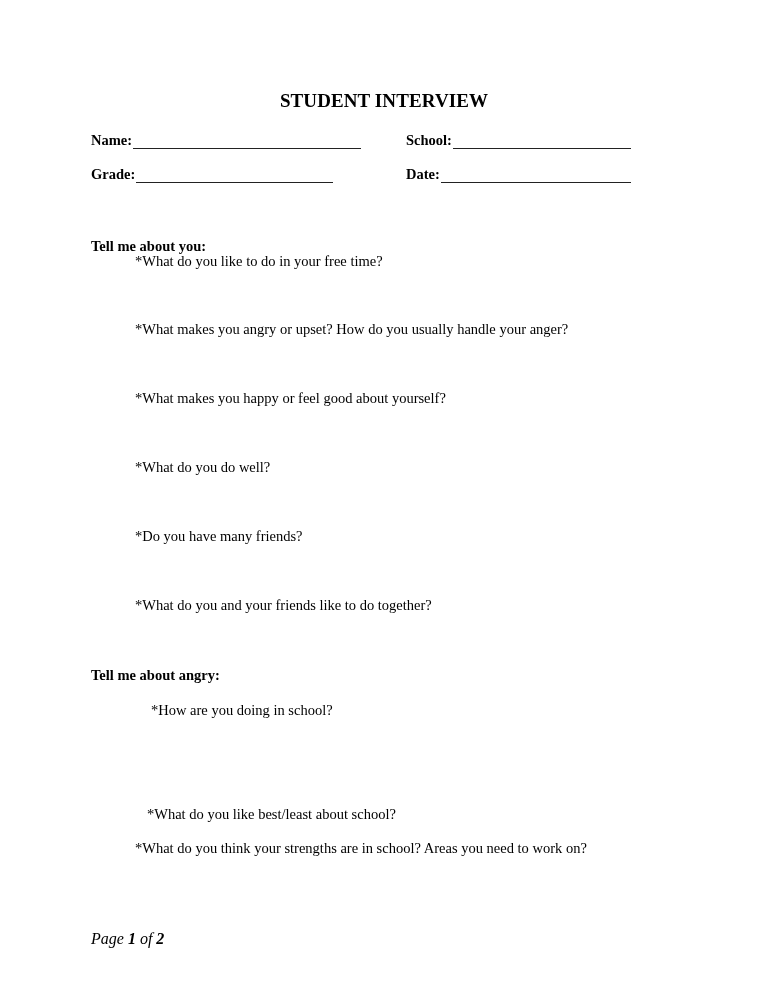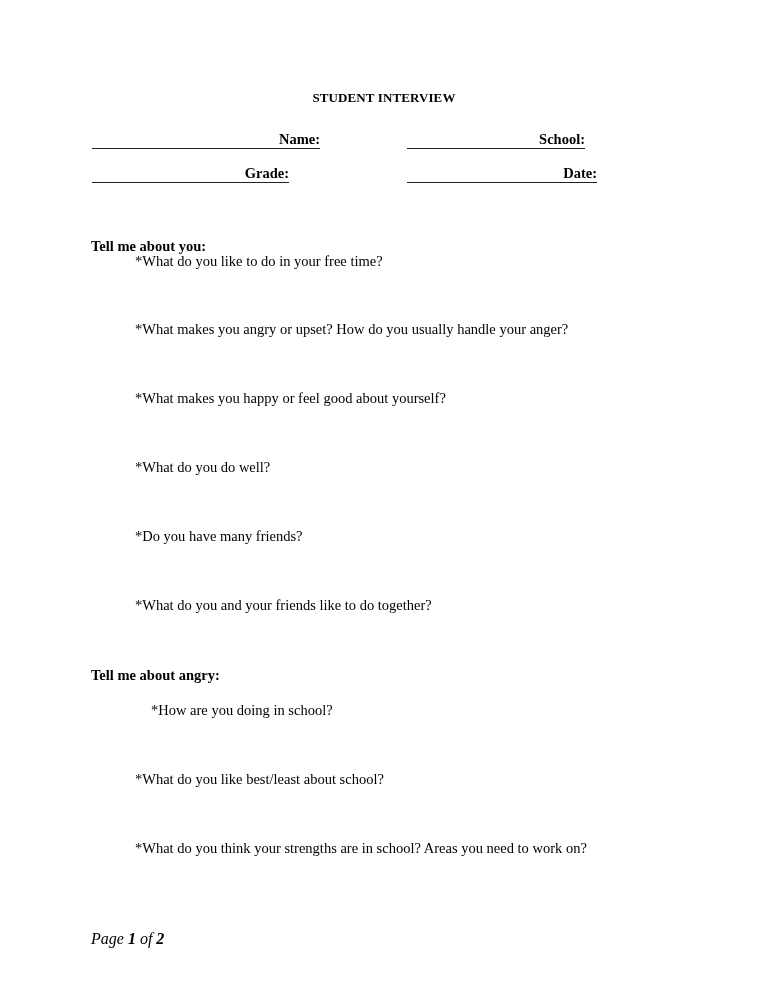--- a/index.html
+++ b/index.html
@@ -4,25 +4,25 @@
   <style>
     html, body { margin: 0; padding: 0; background: #ffffff; }
     body {
       width: 768px; height: 994px; position: relative; overflow: hidden;
       font-family: "Liberation Serif", "DejaVu Serif", serif;
       color: #000;
     }
     .page { position: absolute; left: 0; top: 0; width: 768px; height: 994px; }
     .title {
       position: absolute; left: 0; width: 768px; top: 90px;
-      text-align: center; font-weight: bold; font-size: 13px; letter-spacing: 0.1px;
+      text-align: center; font-weight: bold; font-size: 19px; letter-spacing: 0.1px;
     }
     .field {
       position: absolute; font-weight: bold; font-size: 14.5px;
-      display: flex; align-items: flex-end; height: 18px; flex-direction: column;
+      display: flex; align-items: flex-end; height: 18px;
     }
     .field .line {
       display: inline-block; border-bottom: 1px solid #222; height: 14px; margin-left: 1px;
     }
     .section {
       position: absolute; left: 91px; font-weight: bold; font-size: 14.5px;
     }
     .question {
       position: absolute; left: 135px; font-size: 14.5px;
     }
@@ -63,20 +63,20 @@
   <div class="question" style="top:253px;">*What do you like to do in your free time?</div>
   <div class="question" style="top:321px;">*What makes you angry or upset?  How do you usually handle your anger?</div>
   <div class="question" style="top:390px;">*What makes you happy or feel good about yourself?</div>
   <div class="question" style="top:459px;">*What do you do well?</div>
   <div class="question" style="top:528px;">*Do you have many friends?</div>
   <div class="question" style="top:597px;">*What do you and your friends like to do together?</div>
 
   <div class="section" style="top:667px;">Tell me about angry:</div>
 
   <div class="question" style="top:702px;margin-left:16px;">*How are you doing in school?</div>
-  <div class="question" style="top:771px;">*What do you like best/least about school?</div>
+  <div class="question" style="top:806px;margin-left:12px;">*What do you like best/least about school?</div>
   <div class="question" style="top:840px;">*What do you think your strengths are in school?  Areas you need to work on?</div>
 
   <div class="footer">
     <span>Page </span><b>1</b><span> of </span><b>2</b>
   </div>
 
 </div>
 
 </body></html>

